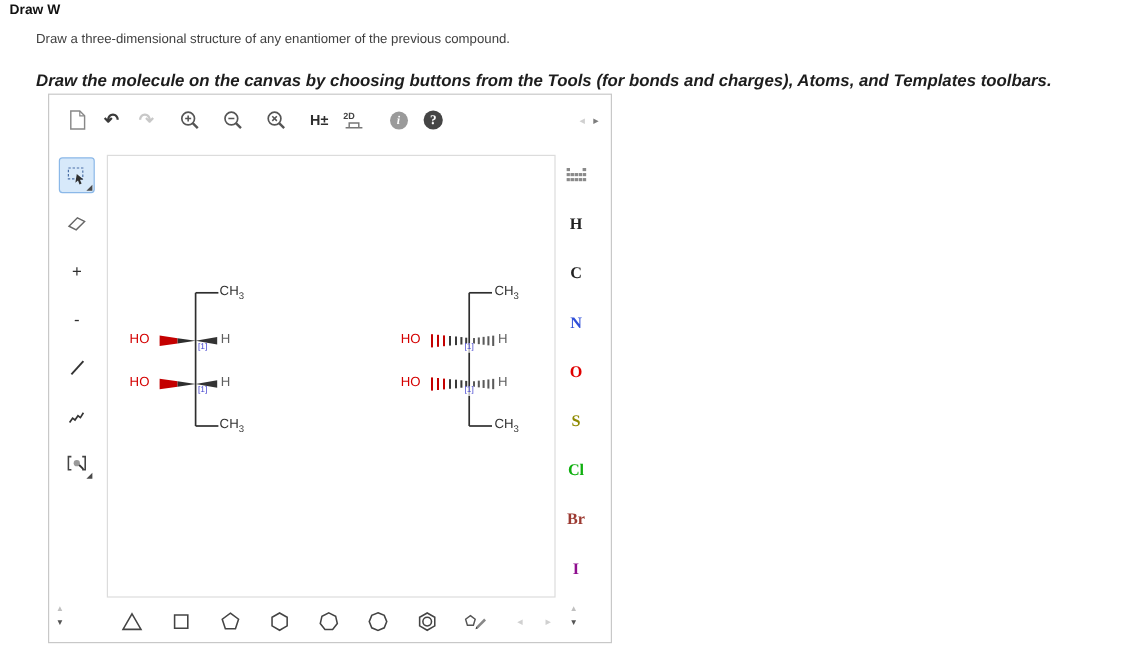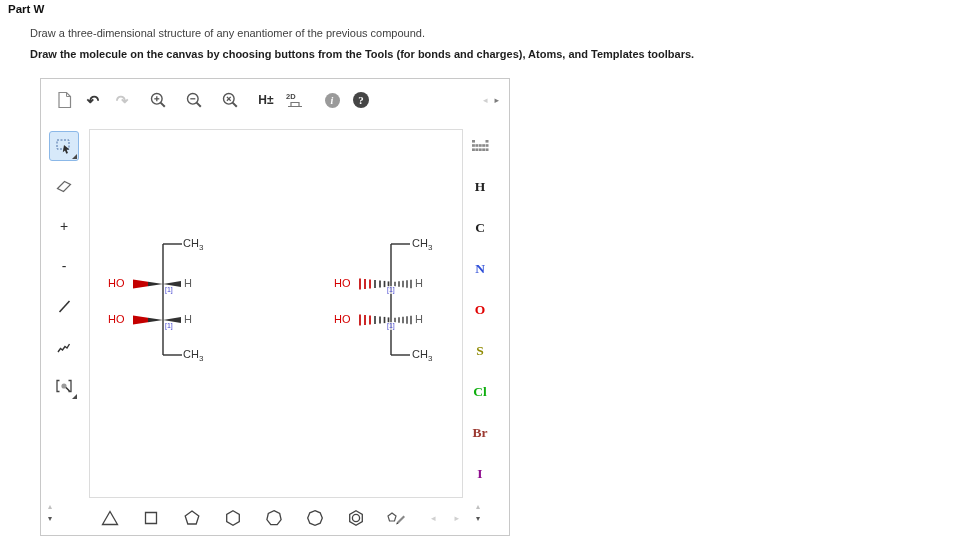--- a/index.html
+++ b/index.html
@@ -3,21 +3,21 @@
 <meta charset="utf-8">
 <style>
   html,body{margin:0;padding:0;background:#fff;}
   body{width:957px;height:538px;position:relative;overflow:hidden;
        font-family:"Liberation Sans",sans-serif;color:#222;}
   .abs{position:absolute;}
 
   
   .part-title{left:8px;top:3px;font-size:11.5px;font-weight:bold;color:#111;}
   .instr{left:30px;top:27px;font-size:11px;color:#404040;}
-  .instr-bold{left:30px;top:48px;font-size:11px;font-weight:bold;color:#1d1d1d;}
+  .instr-bold{left:30px;top:59px;font-size:14px;font-weight:bold;color:#1d1d1d;font-style:italic;}
 
   
   .editor{left:40px;top:78px;width:468px;height:456px;border:1px solid #c8c8c8;background:#fff;}
   .canvas{left:48px;top:50px;width:372px;height:367px;border:1px solid #dcdcdc;background:#fff;}
   .canvas svg.mol{position:absolute;left:0;top:0;}
 
   
   .top-toolbar{left:10px;top:6px;height:30px;right:8px;display:flex;align-items:center;gap:3px;}
   .left-toolbar{left:6px;top:52px;width:34px;display:flex;flex-direction:column;gap:10px;align-items:center;}
   .right-toolbar{left:422px;top:52px;width:34px;display:flex;flex-direction:column;gap:11px;align-items:center;}
@@ -54,21 +54,21 @@
   .mlabel{position:absolute;font-size:11px;color:#333;line-height:13px;white-space:nowrap;cursor:default;}
   .mlabel sub{font-size:8px;line-height:1;}
   .maplabel{position:absolute;font-size:7px;line-height:8px;background:rgba(255,255,255,.7);white-space:nowrap;}
   svg .ring{fill:none;stroke:#444;stroke-width:1.3;}
   svg .bar{stroke-width:1.7;}
   svg .skel{stroke:#2e2e2e;stroke-width:1.4;}
 </style>
 </head>
 <body>
 
-<div class="abs part-title">Part W</div>
+<div class="abs part-title">Draw W</div>
 <div class="abs instr">Draw a three-dimensional structure of any enantiomer of the previous compound.</div>
 <div class="abs instr-bold">Draw the molecule on the canvas by choosing buttons from the Tools (for bonds and charges), Atoms, and Templates toolbars.</div>
 
 <div class="abs editor">
 
   <div class="abs top-toolbar">
     <button class="btn">
       <svg width="15" height="18" viewBox="0 0 15 18">
         <path d="M2 1.5 H9.5 L13.5 5.5 V16.5 H2 Z" fill="#fff" stroke="#888" stroke-width="1.2"></path>
         <path d="M9.5 1.5 V5.5 H13.5" fill="none" stroke="#888" stroke-width="1"></path>

